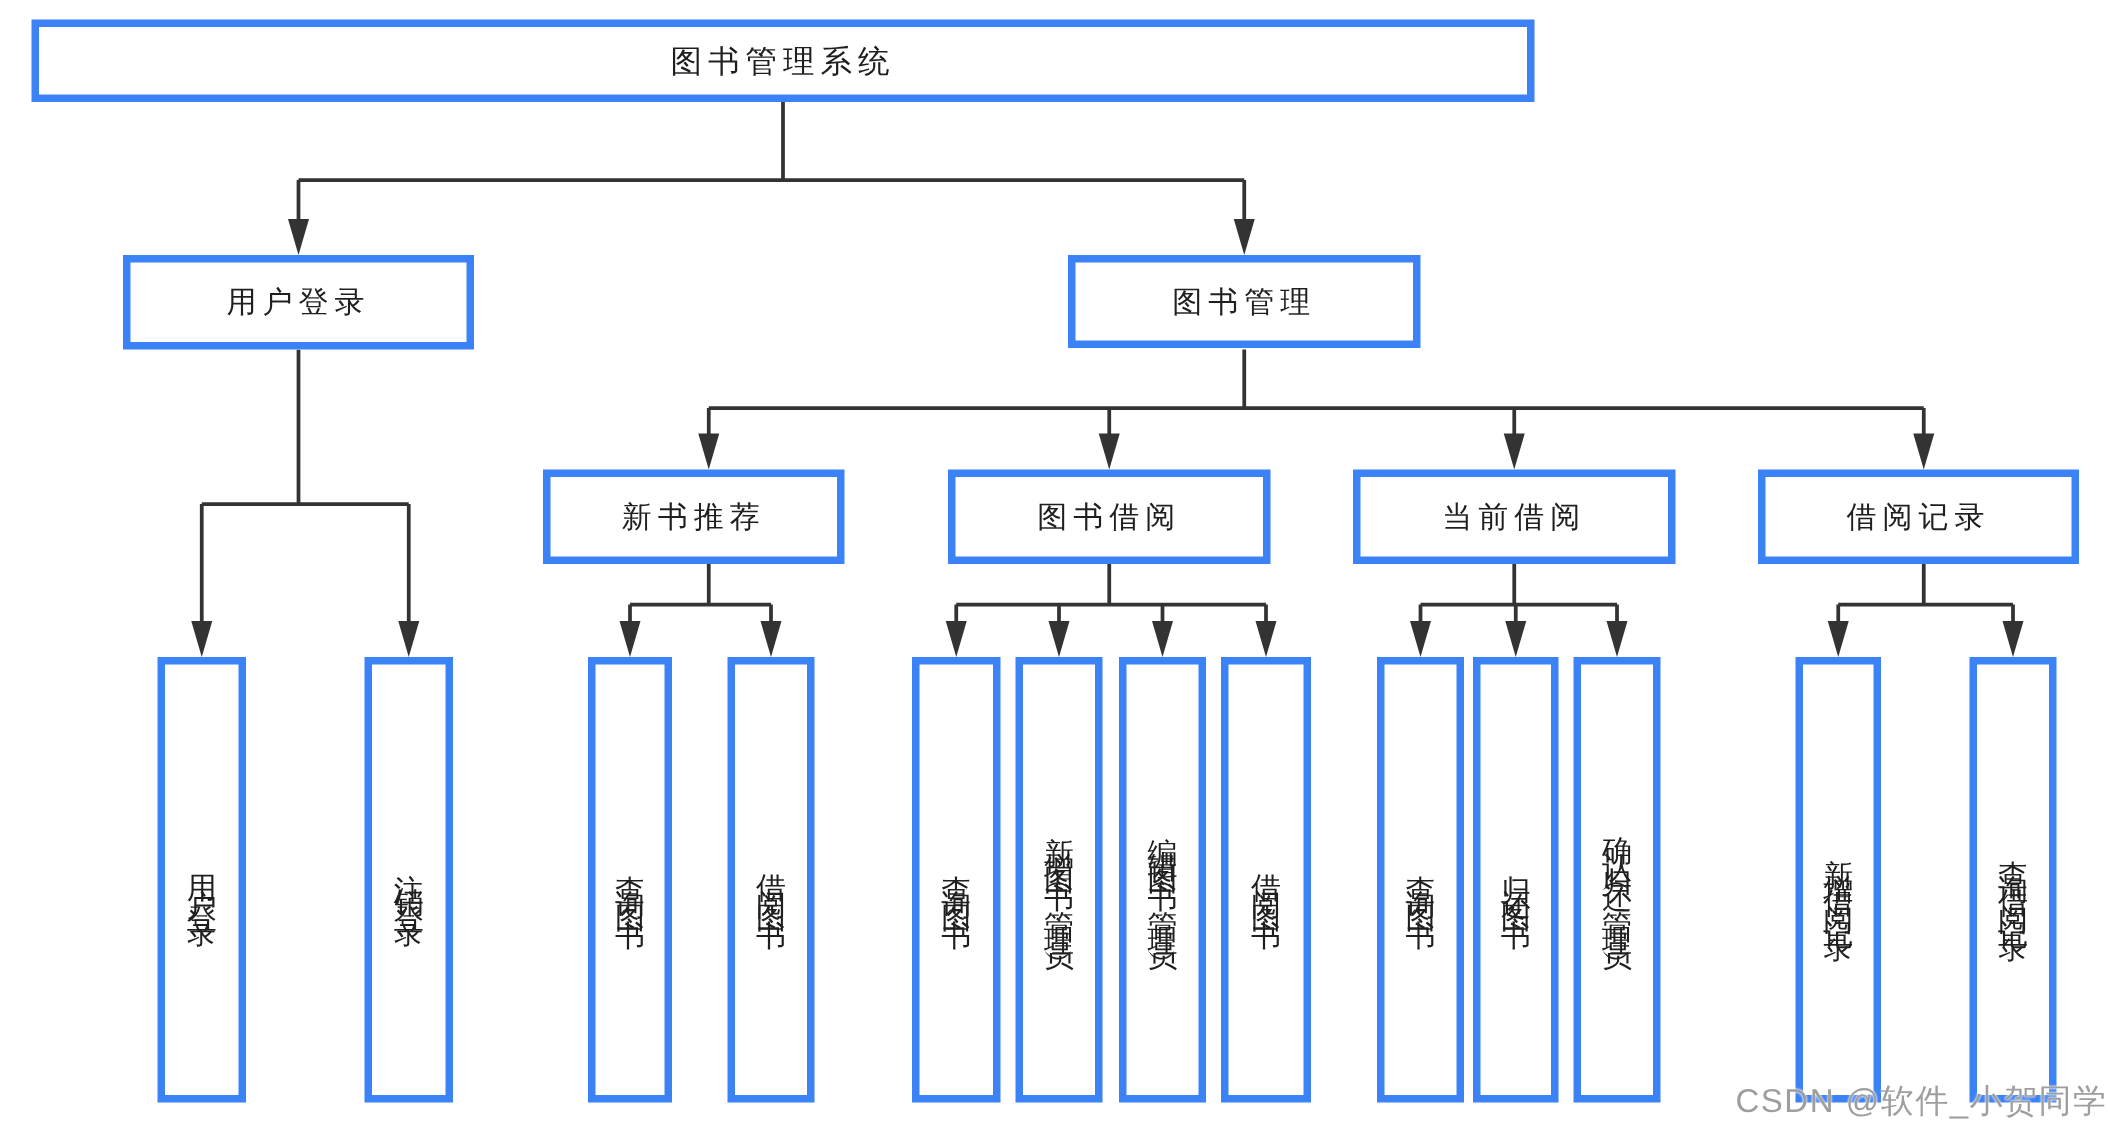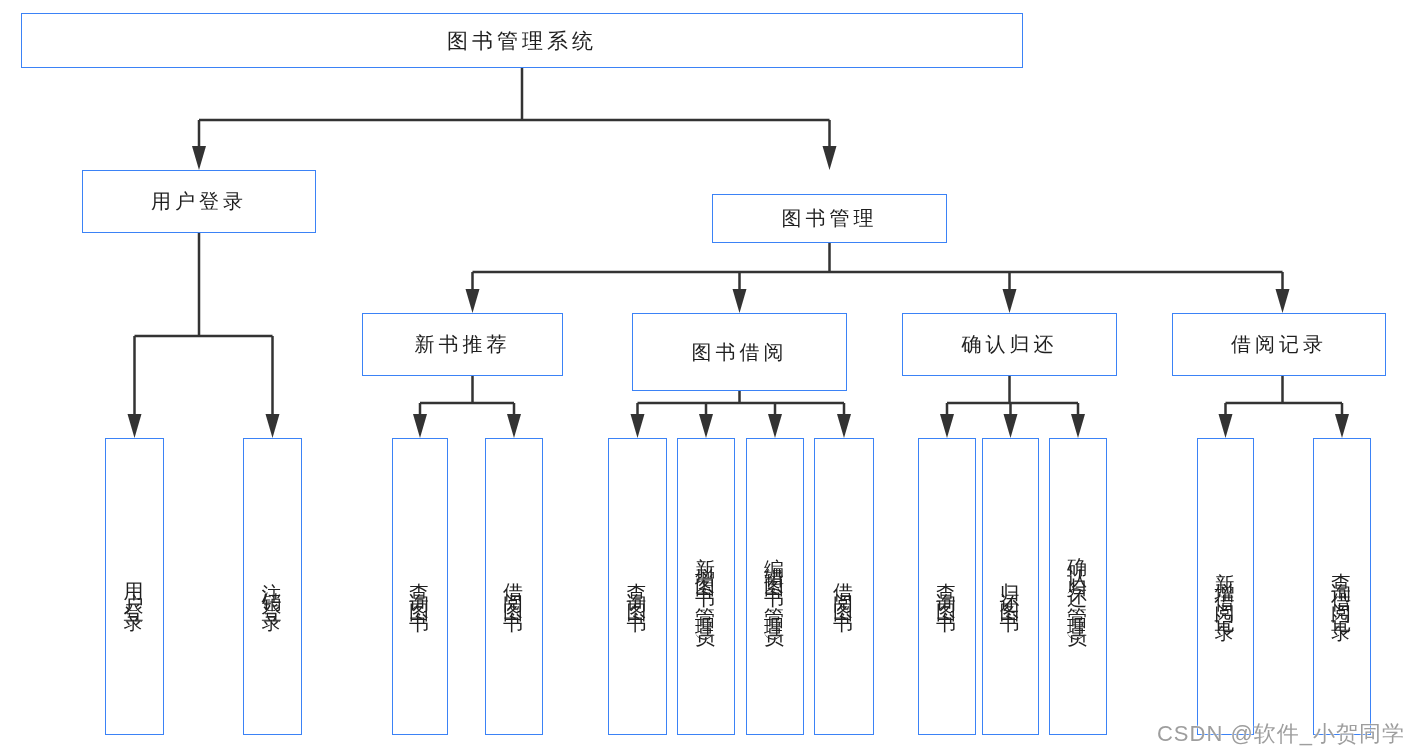--- a/index.html
+++ b/index.html
@@ -27,21 +27,21 @@
     stroke-width: 2.5;
   }
   #connectors polygon {
     fill: #333333;
     stroke: none;
   }
   .node {
     position: absolute;
     box-sizing: border-box;
     background: #ffffff;
-    border: 1px solid #3b82f6;
+    border: 5px solid #3b82f6;
     display: flex;
     align-items: center;
     justify-content: center;
     color: #1f1f1f;
     font-size: 20px;
     letter-spacing: 4px;
     text-align: center;
     white-space: nowrap;
   }
   .node.root  { font-size: 21px; }
@@ -107,25 +107,25 @@
     <g>
       <path d="M1282.5,376 V403 M1225.5,403 H1342 M1225.5,403 V416 M1342,403 V416"></path>
       <polygon points="1218.5,414 1232.5,414 1225.5,438"></polygon>
       <polygon points="1335,414 1349,414 1342,438"></polygon>
     </g>
   </svg>
 
   <div class="node root" style="left:21px; top:13px; width:1002px; height:55px;">图书管理系统</div>
 
   <div class="node" style="left:82px; top:170px; width:234px; height:63px;">用户登录</div>
-  <div class="node" style="left:712px; top:170px; width:235px; height:49px;margin-top:24px;">图书管理</div>
+  <div class="node" style="left:712px; top:170px; width:235px; height:62px;">图书管理</div>
 
   <div class="node" style="left:362px; top:313px; width:201px; height:63px;">新书推荐</div>
-  <div class="node" style="left:632px; top:313px; width:215px; height:78px;">图书借阅</div>
-  <div class="node" style="left:902px; top:313px; width:215px; height:63px;">确认归还</div>
+  <div class="node" style="left:632px; top:313px; width:215px; height:63px;">图书借阅</div>
+  <div class="node" style="left:902px; top:313px; width:215px; height:63px;">当前借阅</div>
   <div class="node" style="left:1172px; top:313px; width:214px; height:63px;">借阅记录</div>
 
   <div class="node leaf" style="left:105px; top:438px; width:59px; height:297px;">用户登录</div>
   <div class="node leaf" style="left:243px; top:438px; width:59px; height:297px;">注销登录</div>
 
   <div class="node leaf" style="left:392px; top:438px; width:56px; height:297px;">查询图书</div>
   <div class="node leaf" style="left:485px; top:438px; width:58px; height:297px;">借阅图书</div>
 
   <div class="node leaf" style="left:608px; top:438px; width:59px; height:297px;">查询图书</div>
   <div class="node leaf" style="left:677px; top:438px; width:58px; height:297px;">新增图书（管理员）</div>

